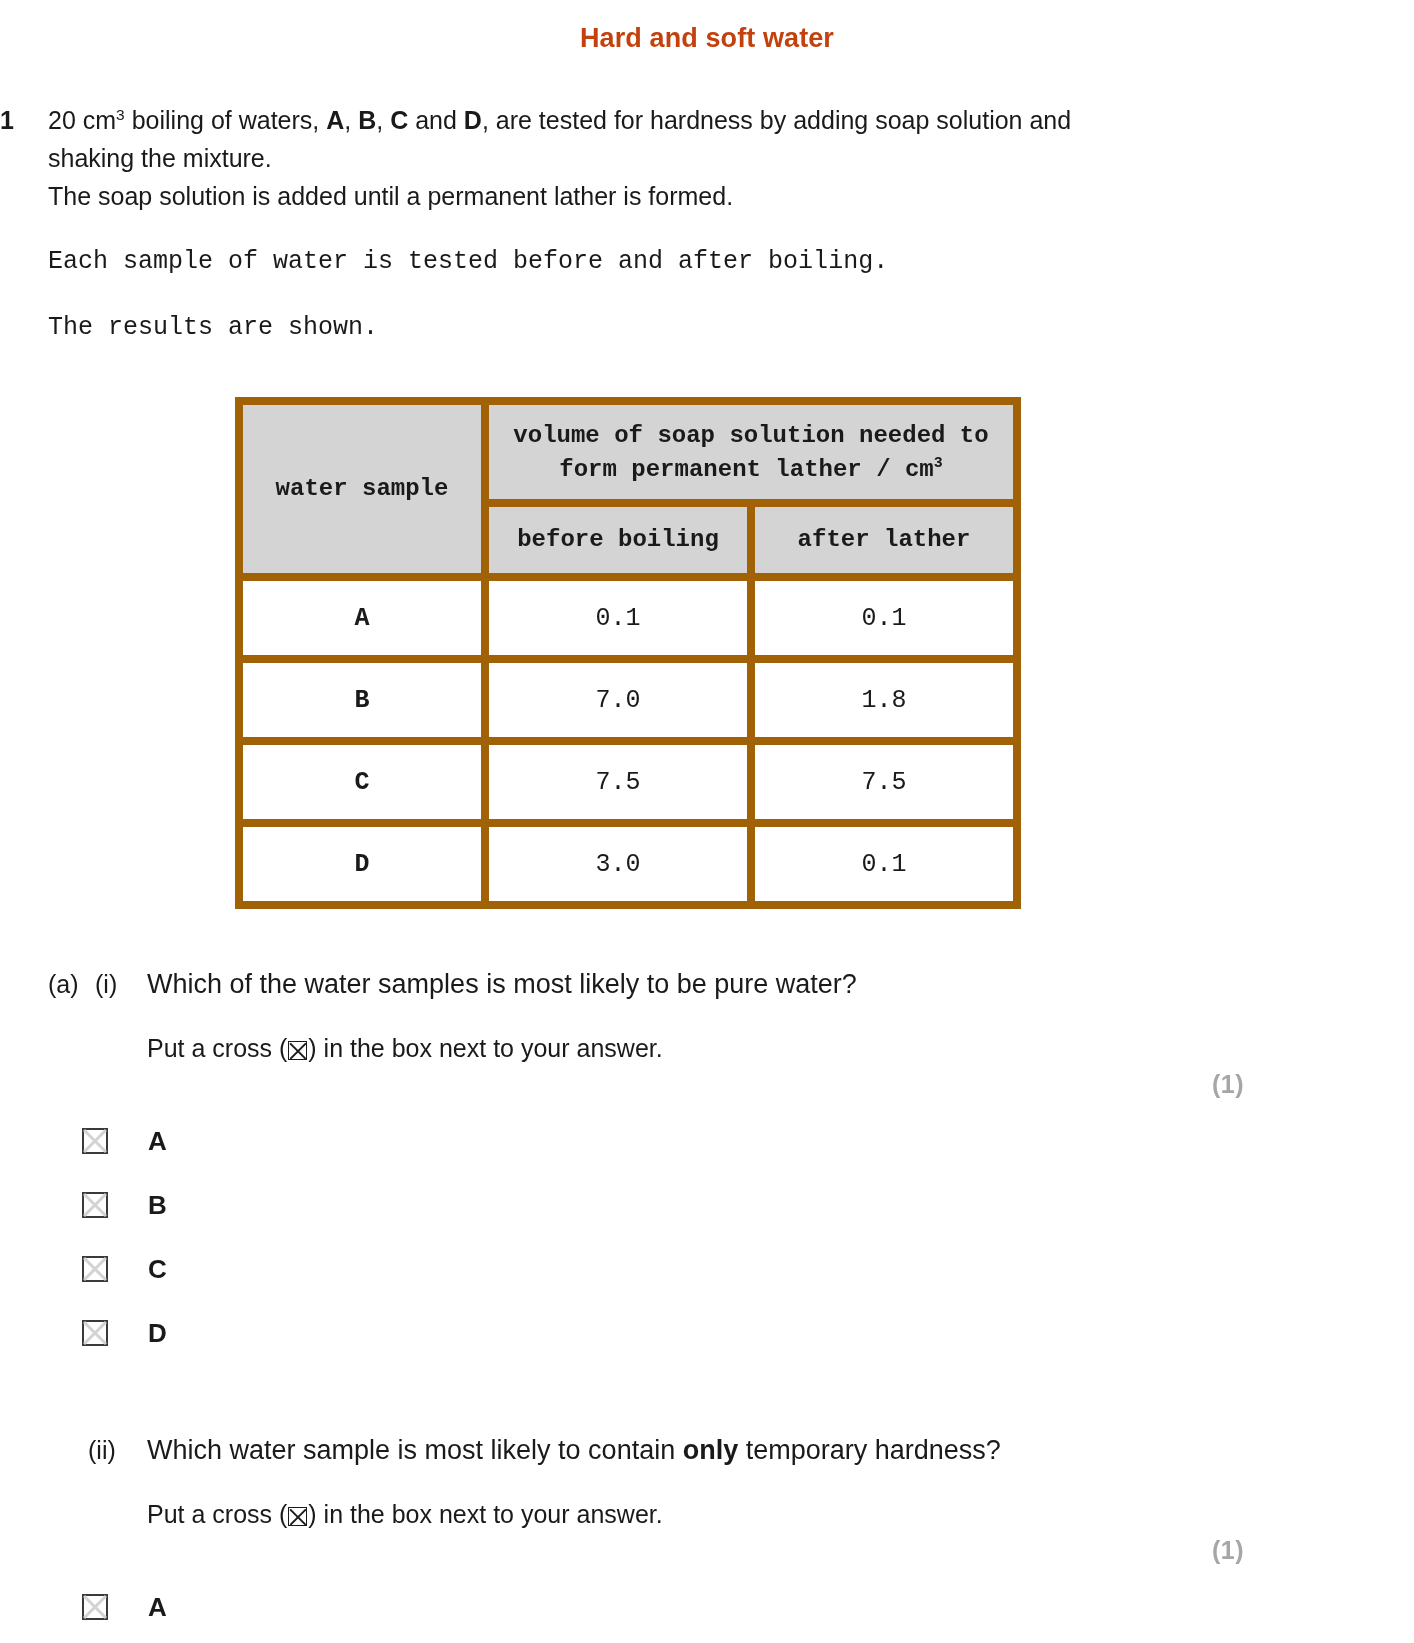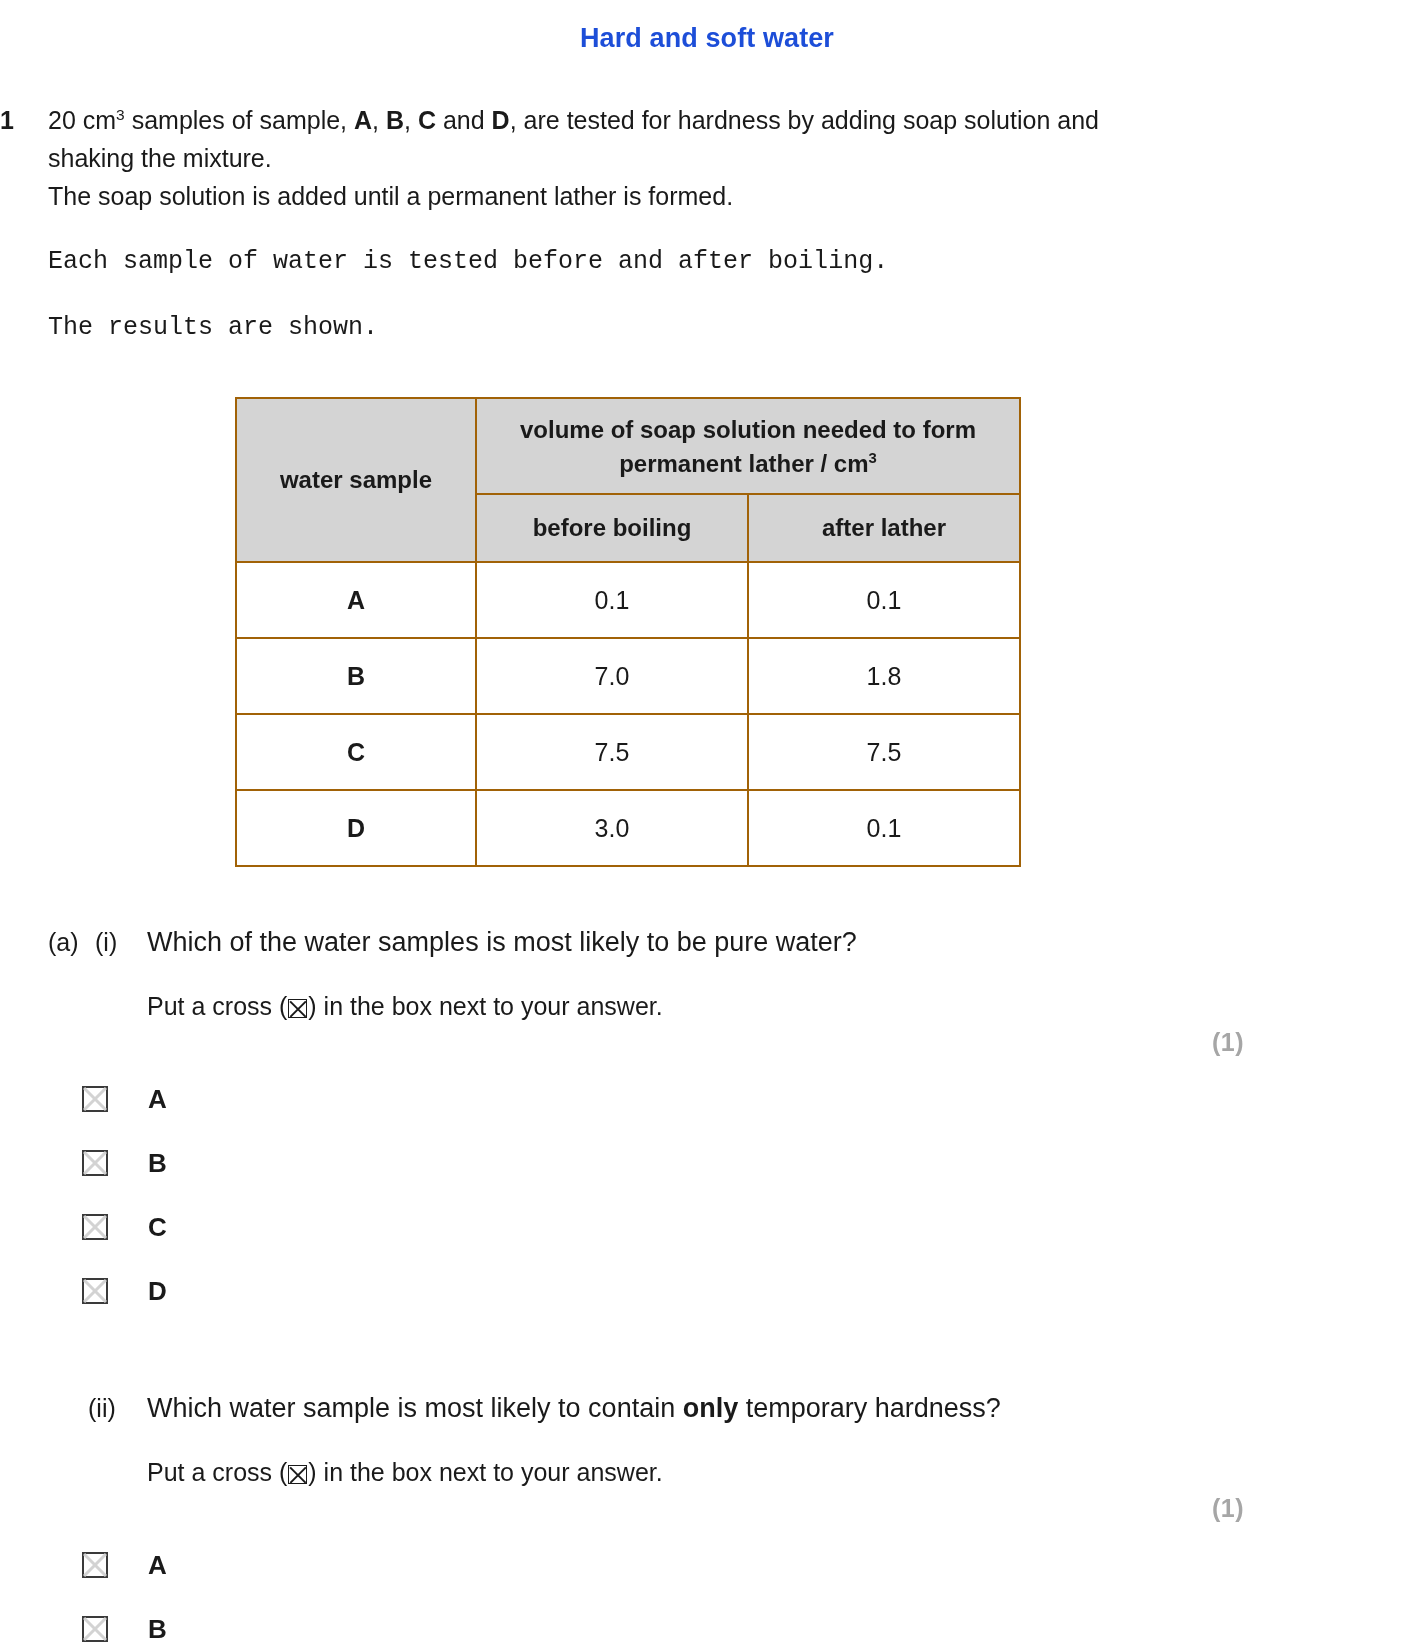--- a/index.html
+++ b/index.html
@@ -24,21 +24,21 @@
     box-sizing: border-box;
     padding: 0;
   }
 
   
   .paper-title {
     text-align: center;
     font-weight: bold;
     font-size: 27px;
     letter-spacing: 0.1px;
-    color: #1d4ed8;
+    color: #c2410c;
     margin: 0;
     padding-top: 23px;
   }
 
   
   .question {
     position: relative;
     margin-top: 47px;
     padding-left: 48px;
   }
@@ -74,25 +74,26 @@
     margin-top: 50px;
     padding-left: 235px;
   }
   table.results {
     border-collapse: collapse;
     width: 786px;
     table-layout: fixed;
   }
   table.results th,
   table.results td {
-    border: 2px solid #a16207;
+    border: 8px solid #a16207;
     text-align: center;
     vertical-align: middle;
     font-size: 23px;
     color: #1a1a1a;
+    font-family: Liberation Mono, monospace;
   }
   table.results thead th {
     background: #d4d4d4;
     font-weight: bold;
     font-size: 24px;
     line-height: 34px;
   }
   th.col-sample {
     width: 226px;
     padding: 8px 6px;
@@ -232,21 +233,21 @@
 </head>
 <body>
 
 <div class="page">
 
   <h1 class="paper-title">Hard and soft water</h1>
 
   <div class="question">
     <div class="q-number">1</div>
     <div class="q-body">
-      <p><span>20 cm</span><sup>3</sup><span> samples of sample, </span><span class="bold">A</span>, <span class="bold">B</span>, <span class="bold">C</span> and <span class="bold">D</span><span>, are tested for hardness by adding soap solution and shaking the mixture.</span></p>
+      <p><span>20 cm</span><sup>3</sup><span> boiling of waters, </span><span class="bold">A</span>, <span class="bold">B</span>, <span class="bold">C</span> and <span class="bold">D</span><span>, are tested for hardness by adding soap solution and shaking the mixture.</span></p>
       <p>The soap solution is added until a permanent lather is formed.</p>
       <p class="gap">Each sample of water is tested before and after boiling.</p>
       <p class="gap">The results are shown.</p>
     </div>
   </div>
 
   <div class="table-wrap">
     <table class="results">
       <thead>
         <tr>

